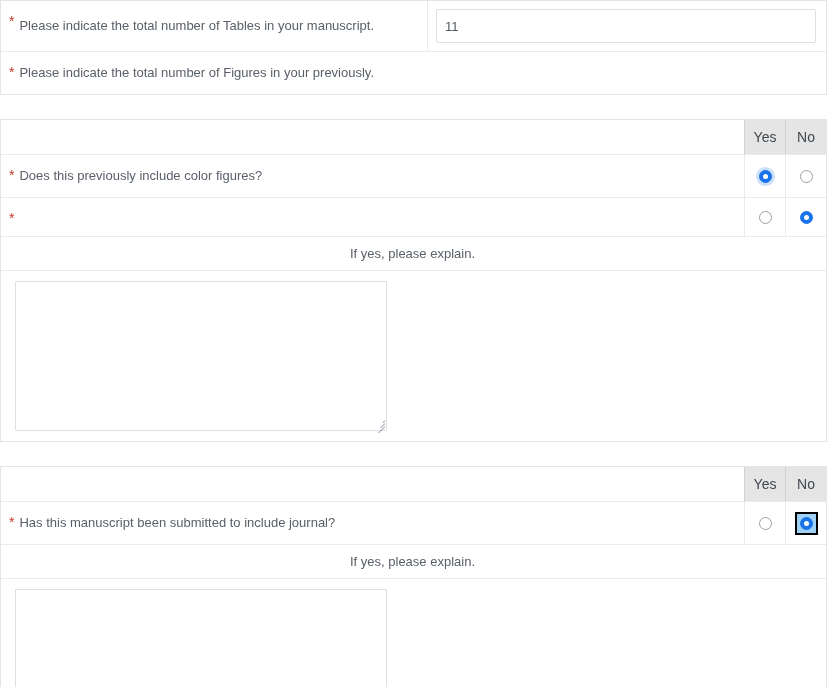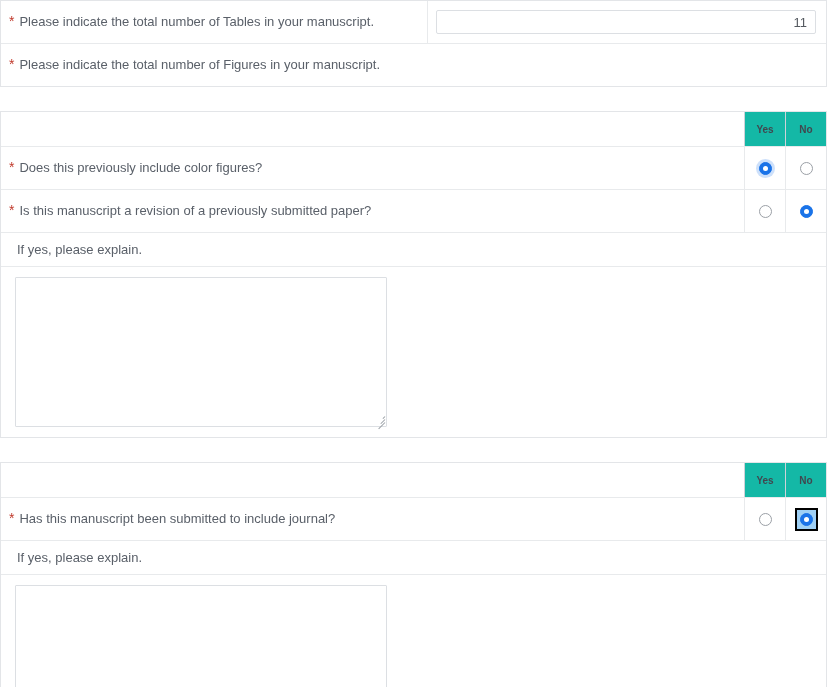--- a/index.html
+++ b/index.html
@@ -67,54 +67,53 @@
   .cell-input {
     flex: 0 0 399px;
     border-left: 1px solid #e8eaec;
     padding: 8px 10px 8px 8px;
     box-sizing: border-box;
     display: flex;
     align-items: center;
   }
   .text-input {
     width: 100%;
-    height: 24px;
+    height: 34px;
     box-sizing: border-box;
     border: 1px solid #dcdfe3;
     border-radius: 2px;
     background: #fff;
     padding: 0 8px;
     font-family: "Liberation Sans", sans-serif;
     font-size: 13px;
     color: #555a60;
     outline: none;
-    text-align: right;
   }
 
   
   .hdr-row {
     display: flex;
     border-bottom: 1px solid #e8eaec;
     box-sizing: border-box;
   }
   .hdr-spacer {
     flex: 1 1 auto;
     background: #ffffff;
     min-height: 34px;
   }
   .hdr-yes, .hdr-no {
     flex: 0 0 41px;
-    background: #14b8a6;
+    background: #e5e5e5;
     border-left: 1px solid #ced2d8;
     box-sizing: border-box;
     display: flex;
     align-items: center;
     justify-content: center;
-    font-size: 10px;
-    font-weight: bold;
+    font-size: 14px;
+    font-weight: normal;
     color: #41474f;
   }
   .cell-radio {
     flex: 0 0 41px;
     border-left: 1px solid #e8eaec;
     box-sizing: border-box;
     display: flex;
     align-items: center;
     justify-content: center;
   }
@@ -159,25 +158,26 @@
   .radio-wrap.focus-box {
     padding: 3px;
     background: #9fd0f5;
     outline: 2px solid #000000;
     outline-offset: 0px;
   }
   .radio-wrap.focus-box .radio { position: relative; z-index: 1; }
 
   
   .explain-row {
-    padding: 9px 10px 9px 16px;
+    padding: 9px 10px 9px 8px;
     font-size: 13px;
     color: #5a6069;
     border-bottom: 1px solid #e8eaec;
     box-sizing: border-box;
+    text-align: center;
   }
   .ta-row {
     padding: 10px 0 10px 14px;
     box-sizing: border-box;
     background: #fff;
   }
   .ta {
     width: 372px;
     height: 150px;
     box-sizing: border-box;
@@ -227,21 +227,21 @@
         <span class="label-text">Please indicate the total number of Tables in your manuscript.</span>
       </div>
       <div class="cell-input">
         <input class="text-input" type="text" value="11" style="">
       </div>
     </div>
 
     <div class="row">
       <div class="cell-label">
         <span class="req">*</span>
-        <span class="label-text">Please indicate the total number of Figures in your manuscript.</span>
+        <span class="label-text">Please indicate the total number of Figures in your previously.</span>
       </div>
     </div>
 
   </div>
 
   <div class="gap-md"></div>
 
   <div class="block">
 
     <div class="hdr-row">
@@ -263,21 +263,20 @@
       <div class="cell-radio">
         <span class="radio-wrap">
           <span class="radio"></span>
         </span>
       </div>
     </div>
 
     <div class="row">
       <div class="cell-label">
         <span class="req">*</span>
-        <span class="label-text">Is this manuscript a revision of a previously submitted paper?</span>
       </div>
       <div class="cell-radio">
         <span class="radio-wrap">
           <span class="radio"></span>
         </span>
       </div>
       <div class="cell-radio">
         <span class="radio-wrap">
           <span class="radio checked"></span>
         </span>

